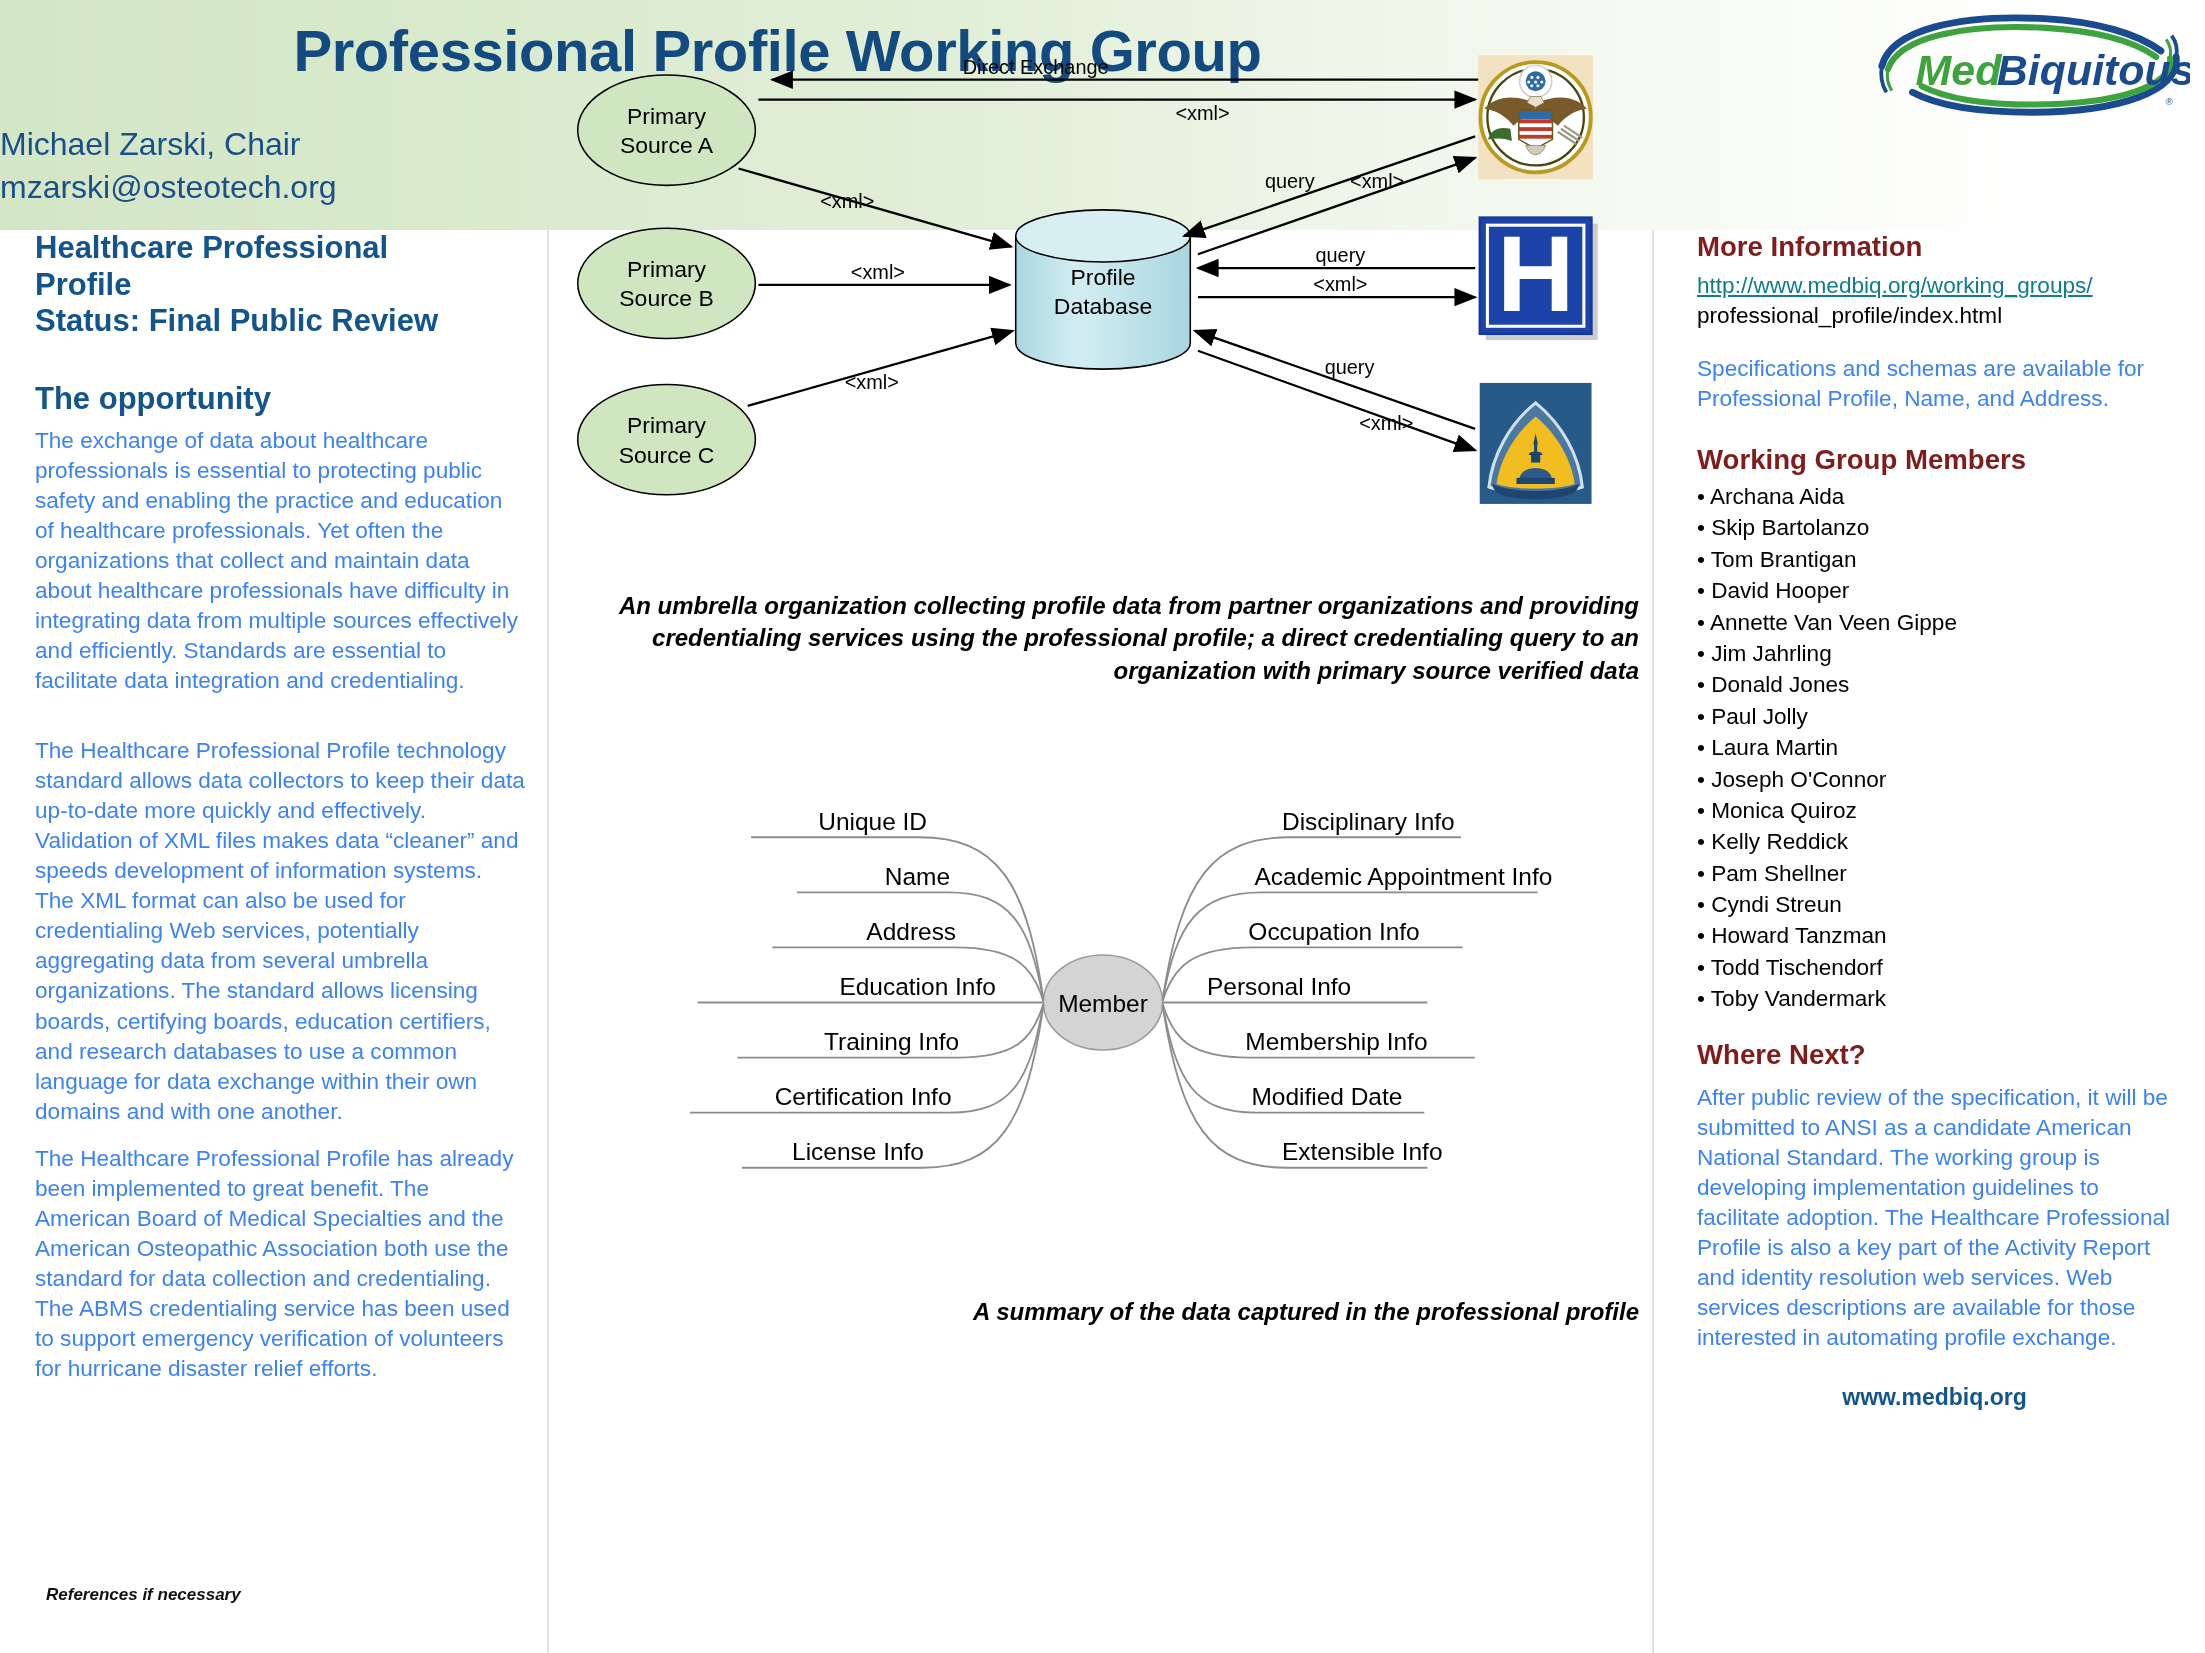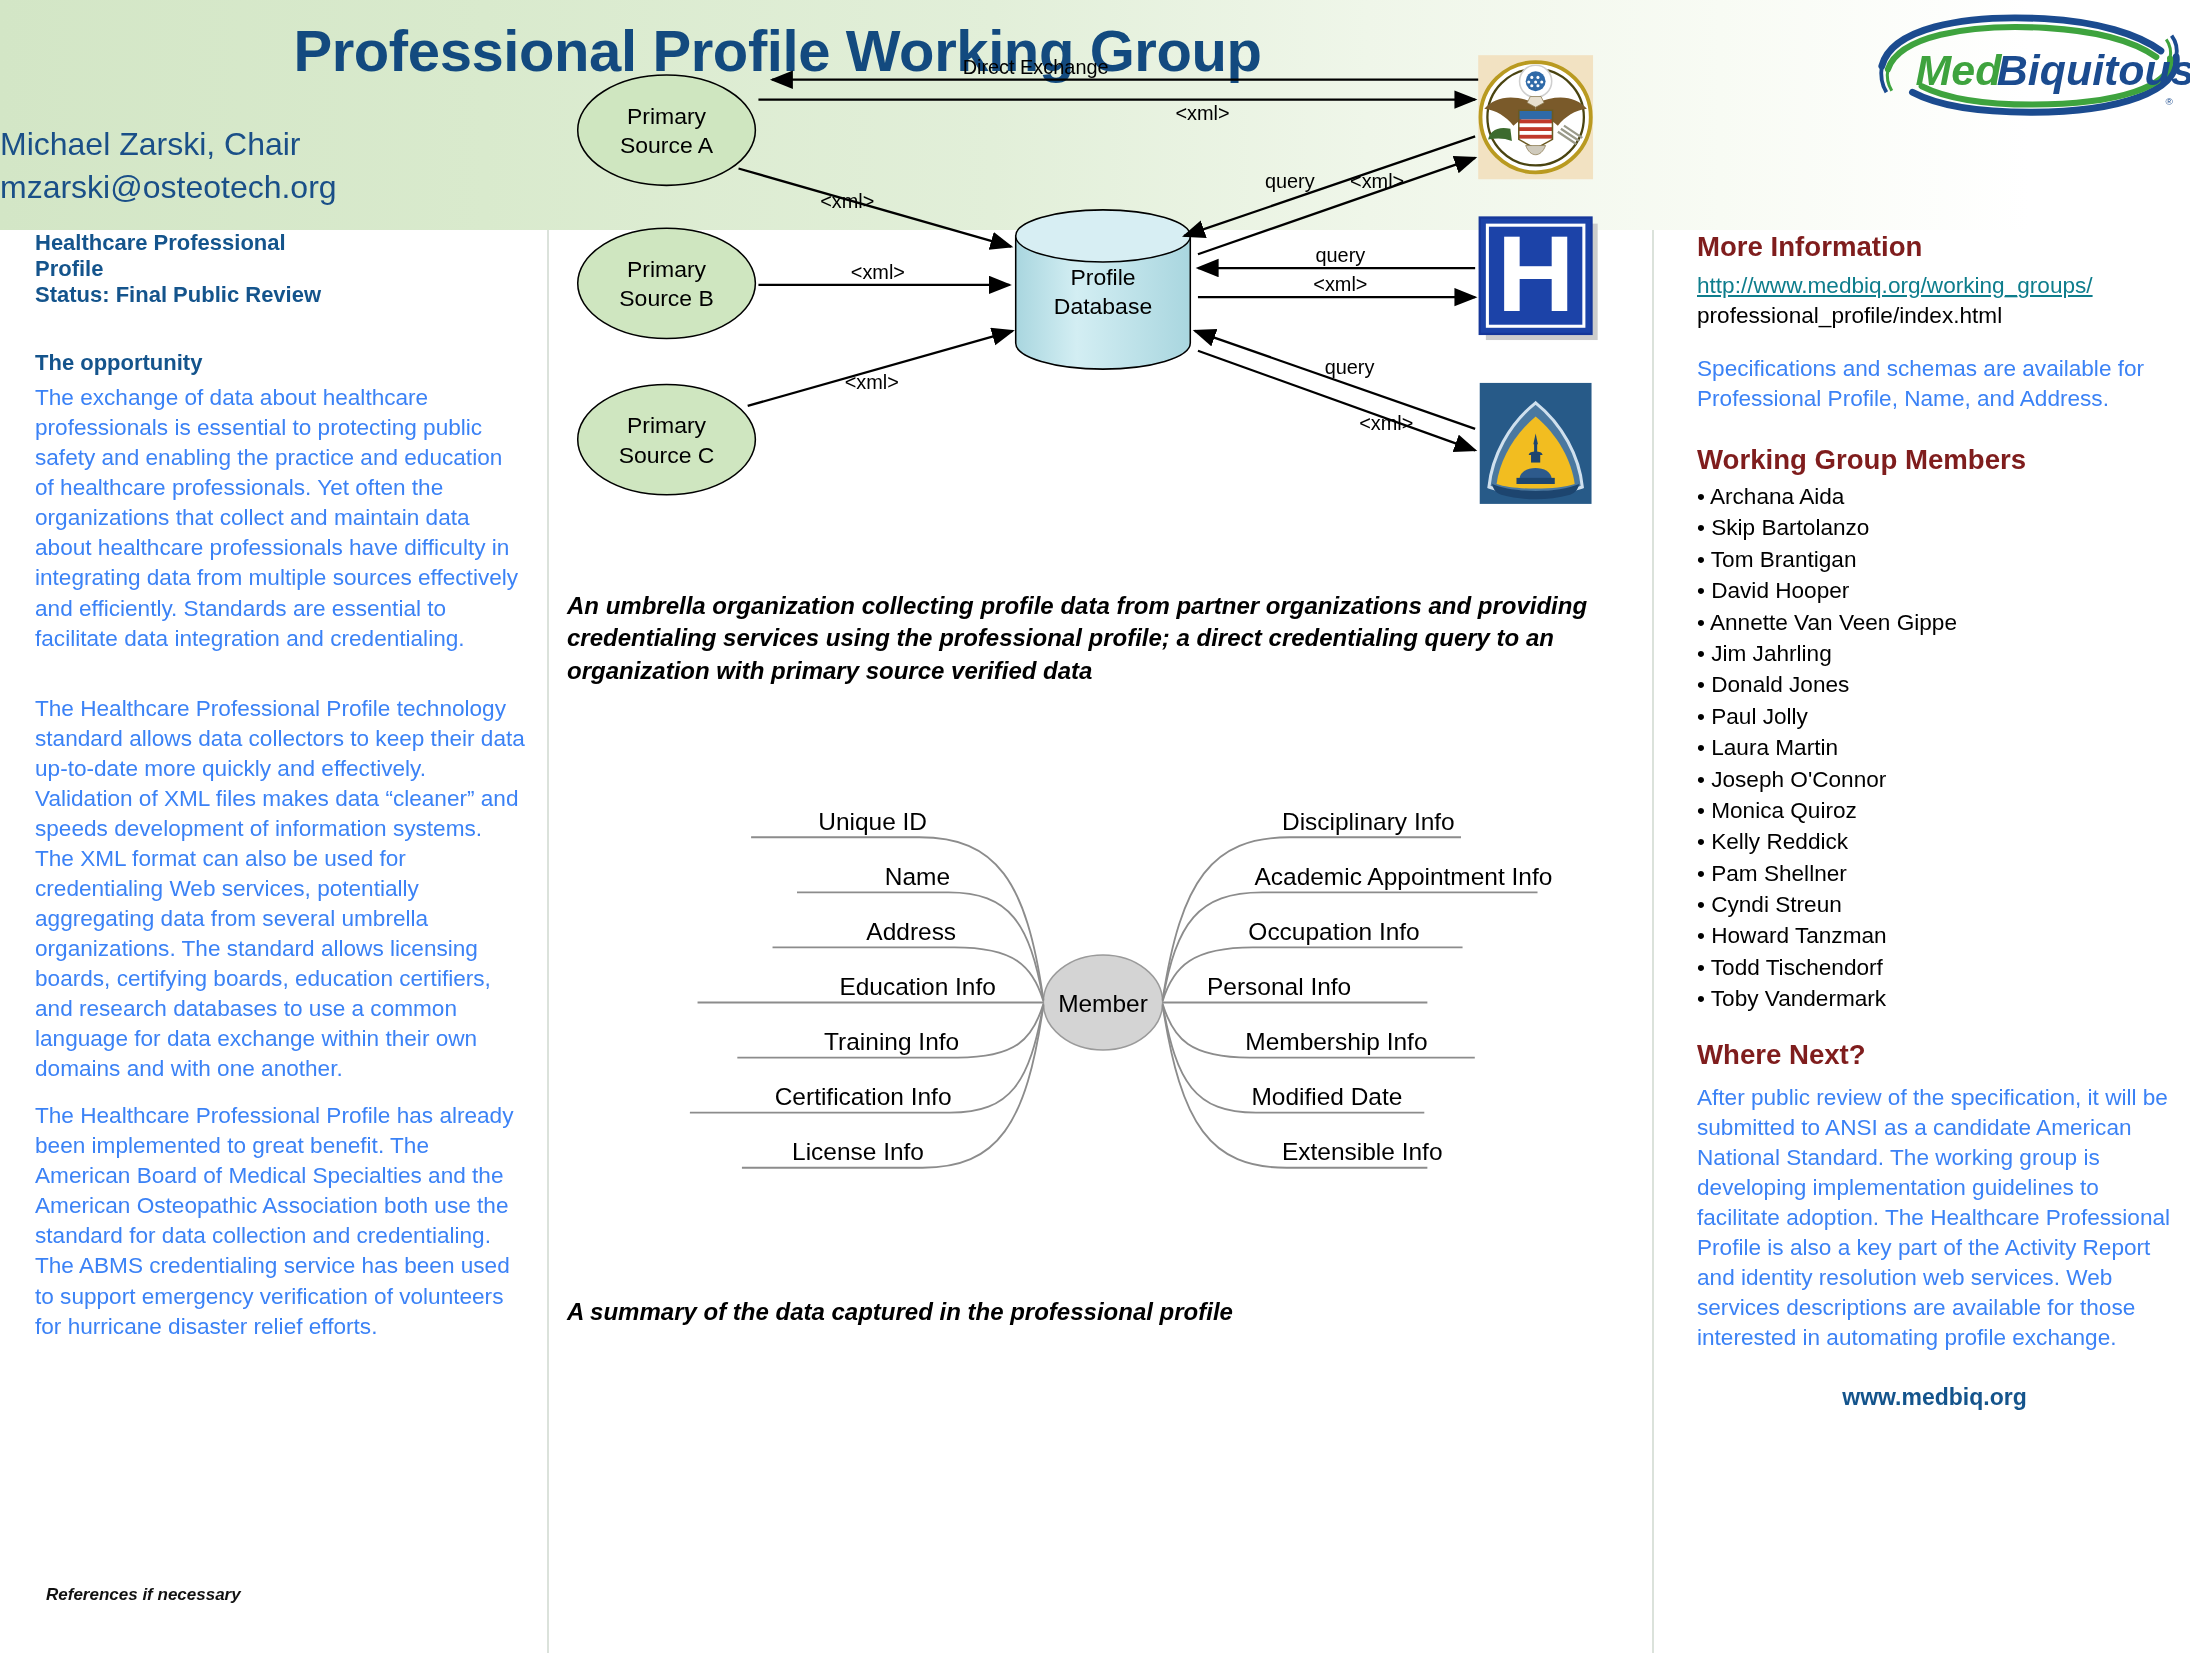--- a/index.html
+++ b/index.html
@@ -39,21 +39,21 @@
   .vdiv{position:absolute;top:230px;width:1.5px;height:1424px;background:#dbe2db;}
   .vdiv.left{left:547px;}
   .vdiv.right{left:1652px;}
 
   
   .col{position:absolute;top:230px;}
   .col-left{left:35px;width:490px;}
   .col-right{left:1697px;width:475px;}
 
   h2.sec{
-    color:#14548c;font-size:22px;font-weight:bold;margin:0 0 7.7px 0;line-height:1.18;
+    color:#14548c;font-size:31px;font-weight:bold;margin:0 0 7.7px 0;line-height:1.18;
   }
   h2.hdr-lg{color:#7f1d1d;font-size:27.6px;font-weight:bold;margin:0;line-height:1.2;}
 
   p.body{
     color:#3b82f6;font-size:22.6px;line-height:1.33;margin:0 0 17px 0;text-align:left;
   }
   .spacer-lg{height:34px;}
   .spacer-md{height:23px;}
   .spacer-sm{height:12.3px;}
 
@@ -69,21 +69,21 @@
   ul.members li{font-size:22.6px;line-height:1.39;color:#000;}
   ul.members li::before{content:"• ";}
   .medbiq-url{
     text-align:center;color:#14548c;font-weight:bold;font-size:23px;margin-top:31px;
   }
 
   
   .diagram1{position:absolute;left:567px;top:46px;width:1072px;height:536px;}
   .diagram1 svg{display:block;}
   .caption{
-    position:absolute;width:1072px;left:567px;text-align:left;
+    position:absolute;width:1072px;left:567px;text-align:right;
     font-style:italic;font-weight:600;font-size:24px;line-height:1.35;color:#000;
   }
   .caption1{top:590px;}
   .caption2{top:1296px;}
 
   
   .diagram2{position:absolute;left:567px;top:773px;width:1072px;height:459px;}
   .diagram2 svg{display:block;}
 
   .ellipse-label{font-family:"Liberation Sans",sans-serif;font-size:30px;fill:#000;}

